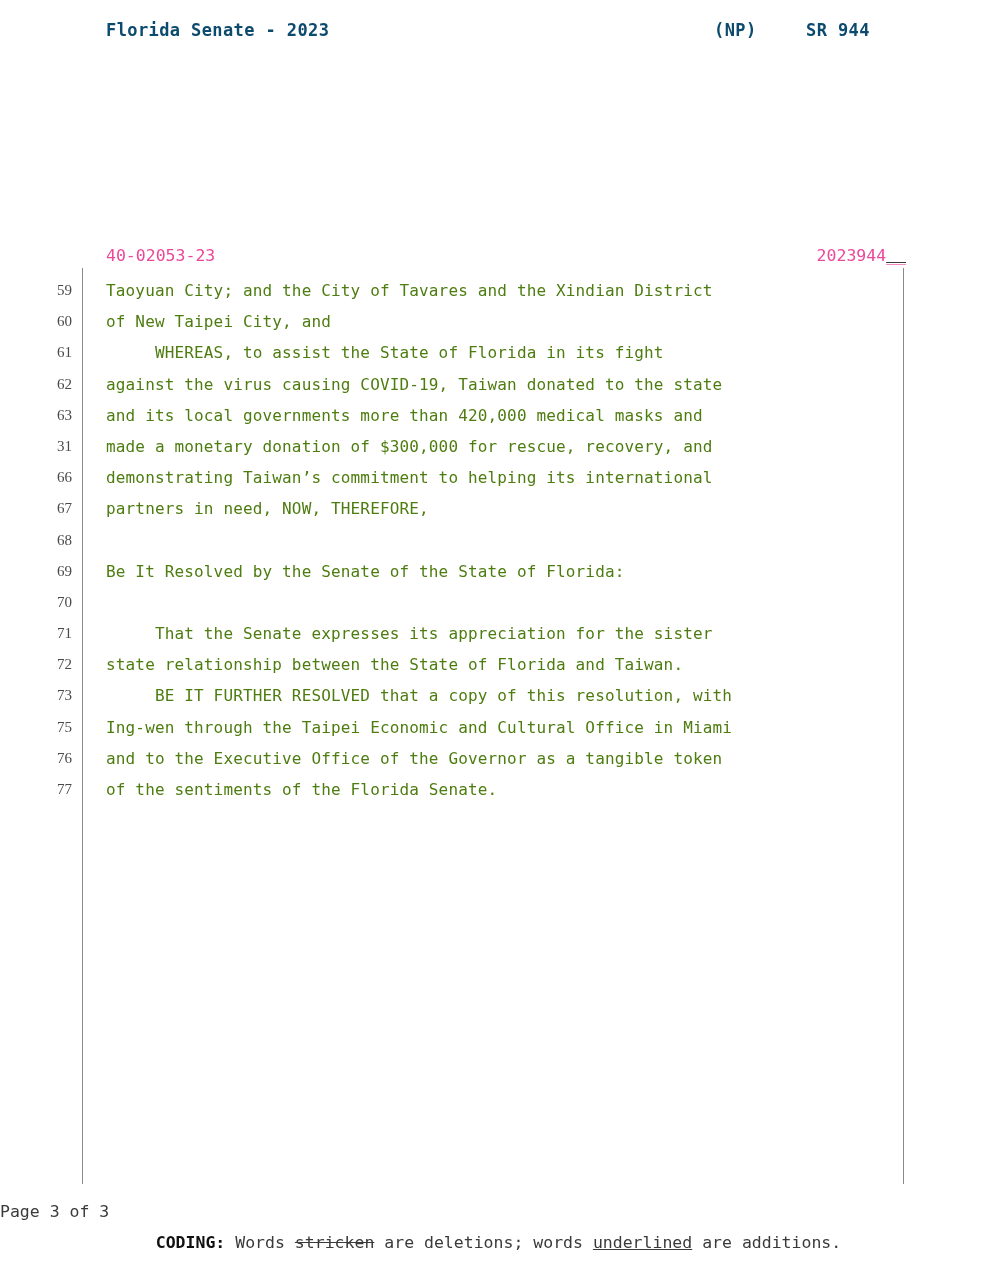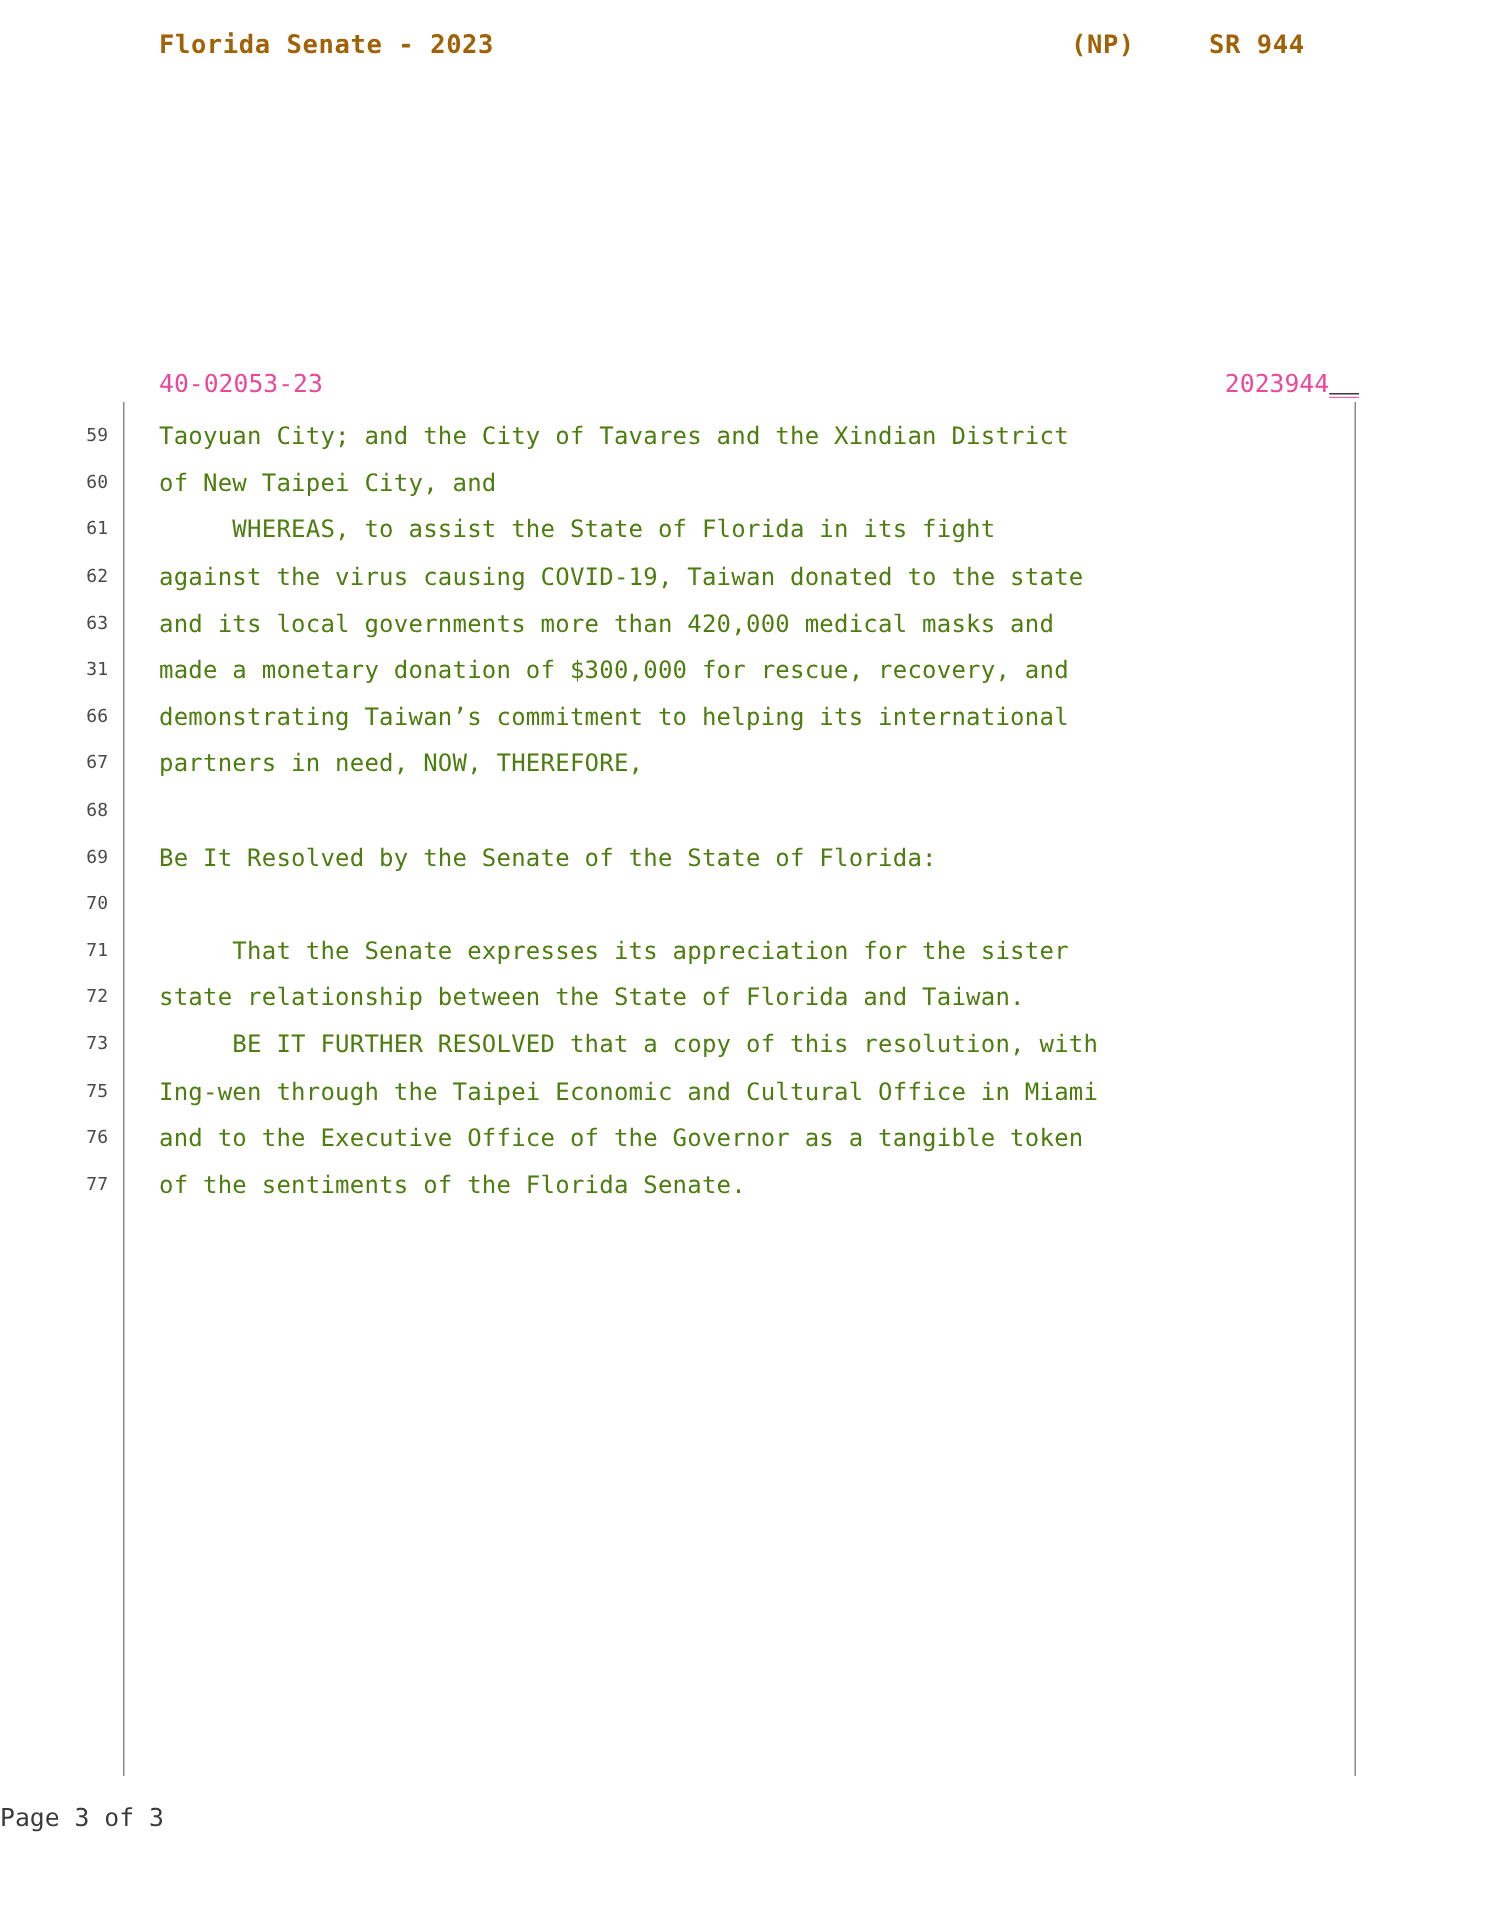--- a/index.html
+++ b/index.html
@@ -21,21 +21,21 @@
 
   
   .doc-header {
     position: absolute;
     top: 20px;
     left: 106px;
     right: 94px;
     height: 26px;
     font-size: 17px;
     font-weight: bold;
-    color: #a16207;
+    color: #0c4a6e;
     letter-spacing: 0.4px;
     white-space: pre;
   }
   .doc-header .hdr-title {
     position: absolute;
     left: 0;
     top: 0;
   }
   .doc-header .hdr-np {
     position: absolute;
@@ -95,23 +95,24 @@
   .line-row {
     position: relative;
     height: 31.2px;
     line-height: 31.2px;
   }
   .line-no {
     position: absolute;
     left: 40px;
     width: 32px;
     text-align: right;
-    font-size: 12px;
+    font-size: 15px;
     color: #4a4a4a;
     white-space: pre;
+    font-family: Liberation Serif, serif;
   }
   .line-text {
     position: absolute;
     left: 106px;
     width: 790px;
     font-size: 16px;
     color: #4d7c0f;
     white-space: pre;
     letter-spacing: 0.15px;
   }
@@ -229,14 +230,15 @@
       <span class="line-text">and to the Executive Office of the Governor as a tangible token</span>
     </div>
     <div class="line-row">
       <span class="line-no">77</span>
       <span class="line-text">of the sentiments of the Florida Senate.</span>
     </div>
   </div>
 
   <div class="page-num">Page 3 of 3</div>
 
+  <div class="coding-line"><span class="coding-label">CODING:</span><span> Words </span><span class="struck">stricken</span><span> are deletions; words </span><span class="under">underlined</span><span> are additions.</span></div>
 
 </div>
 
 </body></html>

